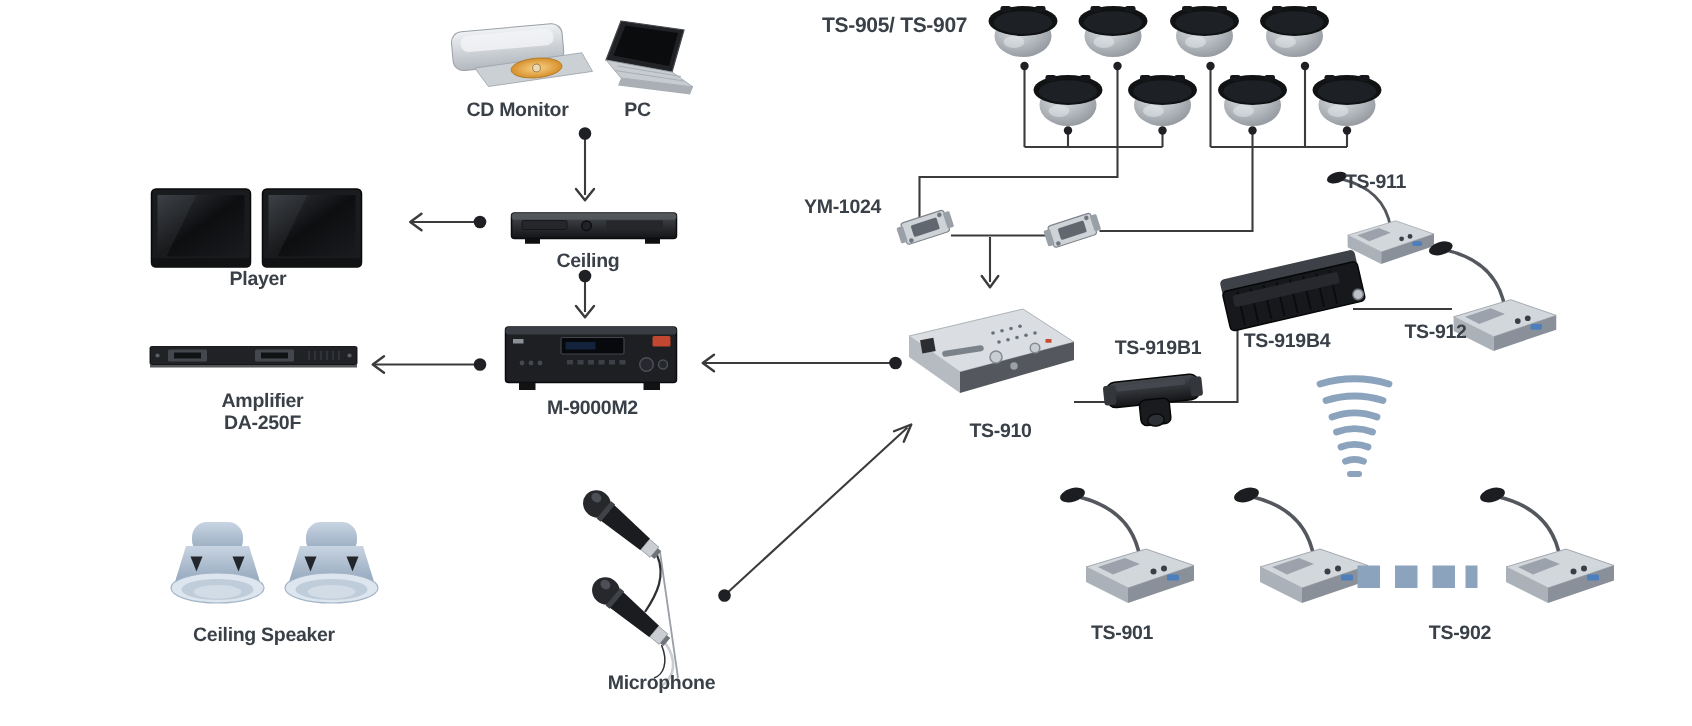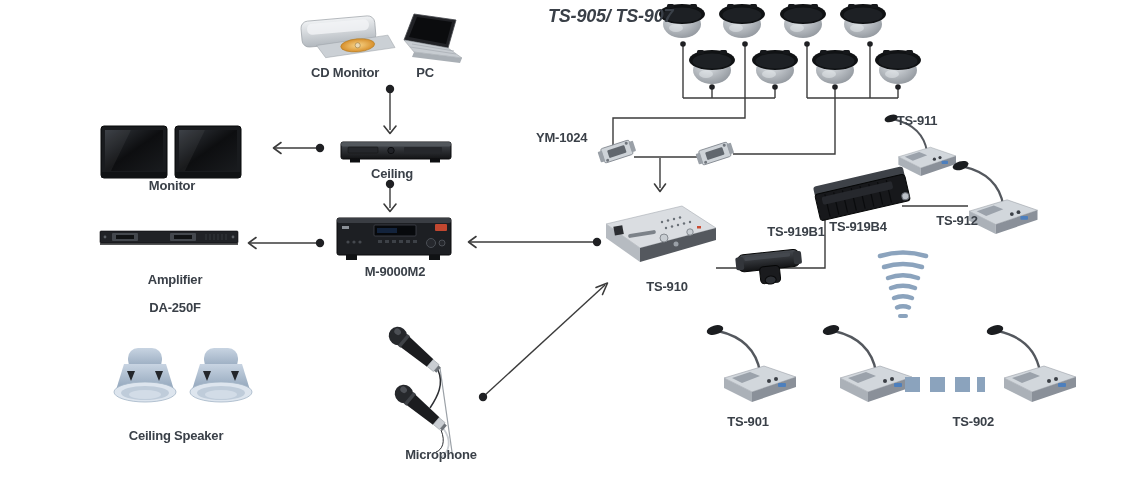--- a/index.html
+++ b/index.html
@@ -1,22 +1,22 @@
 <!DOCTYPE html>
 <html><head>
 <meta charset="utf-8">
 <style>
   html,body{margin:0;padding:0;background:#ffffff;}
   .canvas{position:relative;width:1128px;height:484px;background:#ffffff;overflow:hidden;
           font-family:"Liberation Sans",sans-serif;}
   svg.layer{position:absolute;left:0;top:0;}
   .lbl{position:absolute;font-weight:bold;font-size:13px;line-height:15px;color:#3a4048;
        text-align:center;letter-spacing:-0.2px;white-space:nowrap;}
-  .lbl.big{font-size:18px;font-style:italic;}
-  .lbl .l2{display:block;margin-top:13px;}
+  .lbl.big{font-size:14px;}
+  .lbl .l2{display:block;}
 </style>
 </head>
 <body>
 
 <div class="canvas">
 
 <svg class="layer" width="1128" height="484" viewBox="0 0 1128 484">
   <defs>
     <linearGradient id="gSilver" x1="0" y1="0" x2="0" y2="1">
           <stop offset="0" stop-color="#f0f2f4"></stop>
@@ -334,34 +334,34 @@
   <g fill="#8ba3bd">
     <rect x="905" y="377" width="15" height="15"></rect>
     <rect x="930" y="377" width="15" height="15"></rect>
     <rect x="955" y="377" width="15" height="15"></rect>
     <rect x="977" y="377" width="8" height="15"></rect>
   </g>
 </svg>
 
 <div class="lbl" style="left:293px;top:65px;width:104px;">CD Monitor</div>
 <div class="lbl" style="left:397px;top:65px;width:56px;">PC</div>
-<div class="lbl" style="left:120px;top:178px;width:104px;">Monitor</div>
+<div class="lbl" style="left:120px;top:178px;width:104px;">Player</div>
 <div class="lbl" style="left:340px;top:166px;width:104px;">Ceiling</div>
 <div class="lbl" style="left:111px;top:259px;width:128px;">
   <span class="l2">Amplifier</span>
   <span class="l2">DA-250F</span>
 </div>
 <div class="lbl" style="left:343px;top:264px;width:104px;">M-9000M2</div>
 <div class="lbl" style="left:96px;top:415px;width:160px;">
   <span class="l2">Ceiling Speaker</span>
 </div>
 <div class="lbl" style="left:389px;top:447px;width:104px;">Microphone</div>
 <div class="lbl big" style="left:548px;top:9px;text-align:left;">TS-905/ TS-907</div>
 <div class="lbl" style="left:536px;top:130px;text-align:left;">YM-1024</div>
 <div class="lbl" style="left:605px;top:279px;width:104px;margin-left:10px;">TS-910</div>
-<div class="lbl" style="left:744px;top:224px;width:104px;text-align:center;">TS-919B1</div>
+<div class="lbl" style="left:720px;top:224px;width:104px;text-align:center;">TS-919B1</div>
 <div class="lbl" style="left:806px;top:219px;width:104px;">TS-919B4</div>
 <div class="lbl" style="left:865px;top:113px;width:104px;">TS-911</div>
 <div class="lbl" style="left:905px;top:213px;width:104px;">TS-912</div>
 <div class="lbl" style="left:696px;top:414px;width:104px;text-align:center;">TS-901</div>
 <div class="lbl" style="left:890px;top:414px;width:104px;text-align:right;">TS-902</div>
 
 </div>
 
 </body></html>

